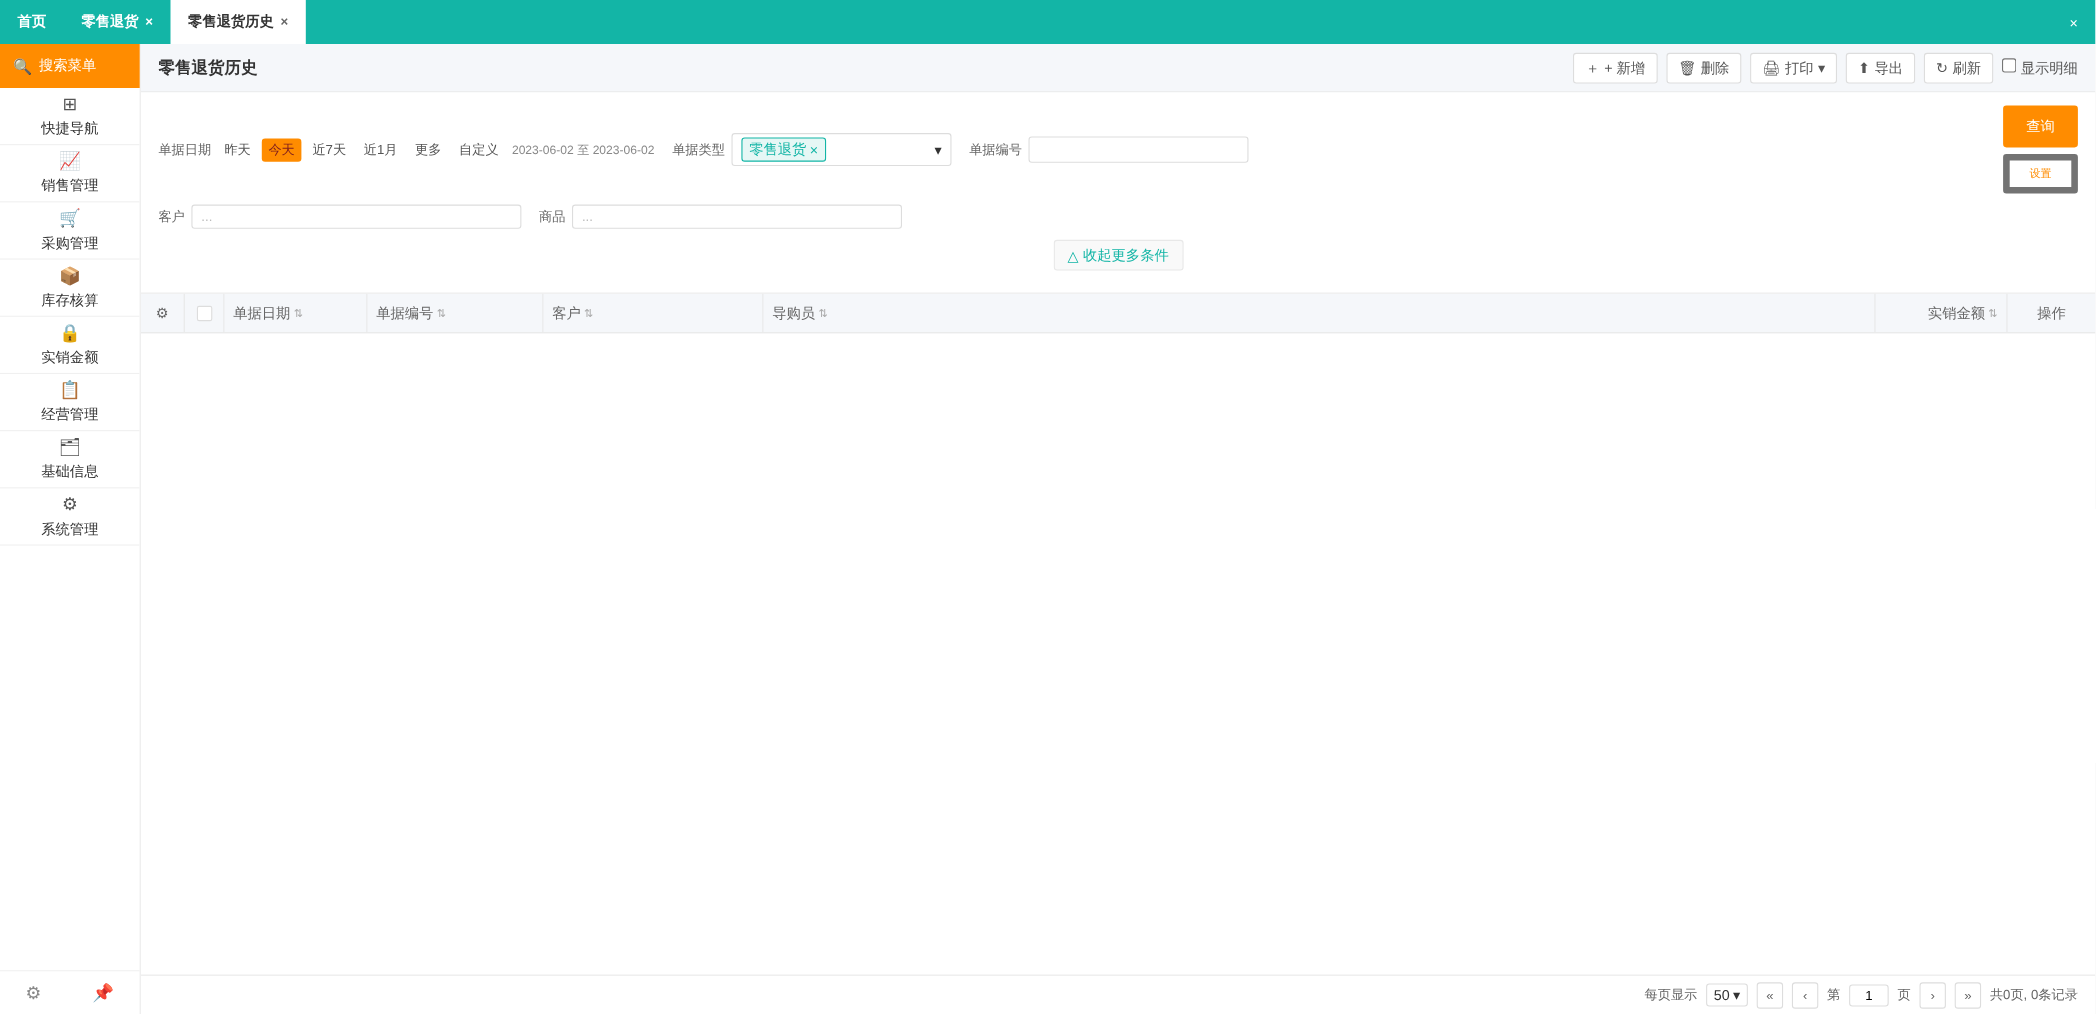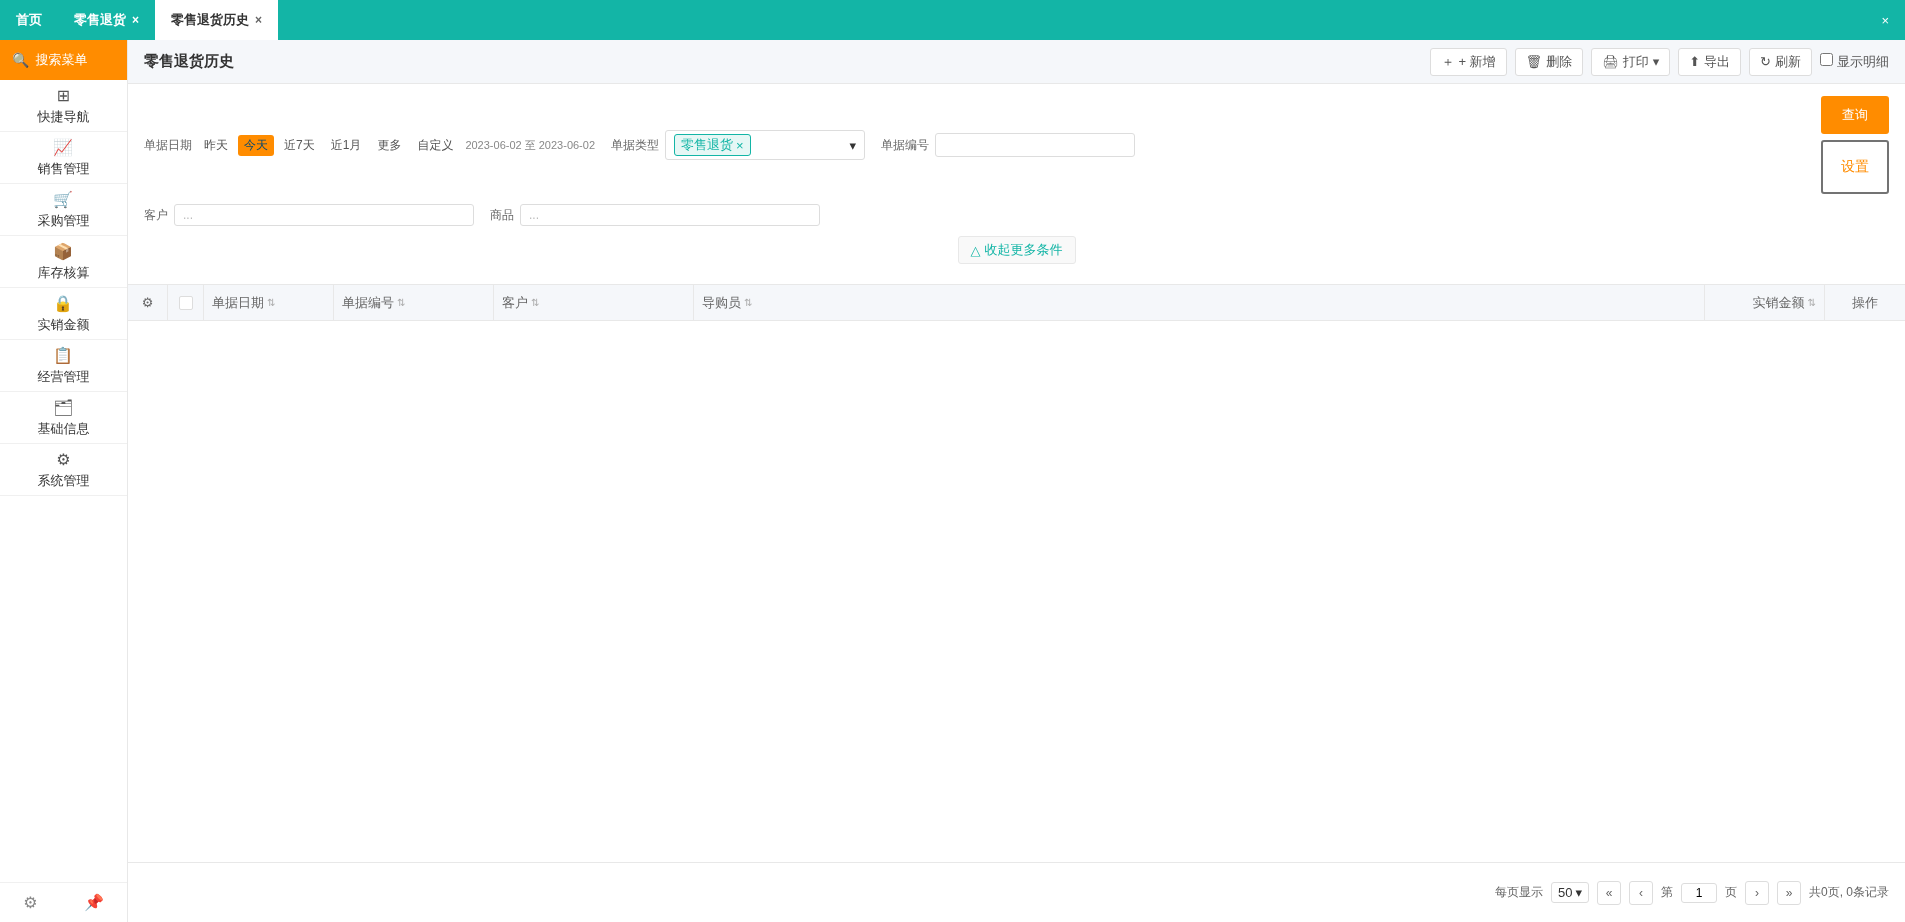--- a/index.html
+++ b/index.html
@@ -161,21 +161,21 @@
     .date-shortcuts { display: flex; align-items: center; gap: 4px; }
     .date-shortcut {
       padding: 2px 6px;
       border-radius: 3px;
       cursor: pointer;
       font-size: 12px;
       color: #555;
     }
     .date-shortcut.active {
       background: #ff8c00;
-      color: #0c4a6e;
+      color: #7f1d1d;
     }
     .date-range { font-size: 11px; color: #888; }
     .filter-select {
       border: 1px solid #ddd;
       border-radius: 3px;
       padding: 3px 8px;
       font-size: 12px;
       color: #333;
       background: #fff;
       display: flex;
@@ -269,21 +269,21 @@
     }
     .empty-icon {
       width: 90px;
       height: 90px;
       margin-bottom: 12px;
     }
     .empty-text { color: #999; font-size: 13px; }
 
     
     .pagination-bar {
-      height: 60px;
+      height: 36px;
       border-top: 1px solid #e8e8e8;
       display: flex;
       align-items: center;
       justify-content: flex-end;
       padding: 0 16px;
       gap: 8px;
       flex-shrink: 0;
       background: #fff;
     }
     .pagination-label { color: #666; font-size: 12px; }
@@ -327,24 +327,24 @@
       color: #fff;
       border: none;
       border-radius: 3px;
       padding: 10px 18px;
       font-size: 13px;
       cursor: pointer;
     }
     .settings-filter-btn {
       background: #fff;
       color: #ff8c00;
-      border: 2px solid #737373;
-      border-radius: 3px;
-      padding: 16px 18px;
-      font-size: 14px;
+      border: 6px solid #737373;
+      border-radius: 3px;
+      padding: 5px 18px;
+      font-size: 10px;
       cursor: pointer;
     }
     .query-settings-group {
       display: flex;
       flex-direction: column;
       gap: 6px;
       margin-left: auto;
     }
 
     

